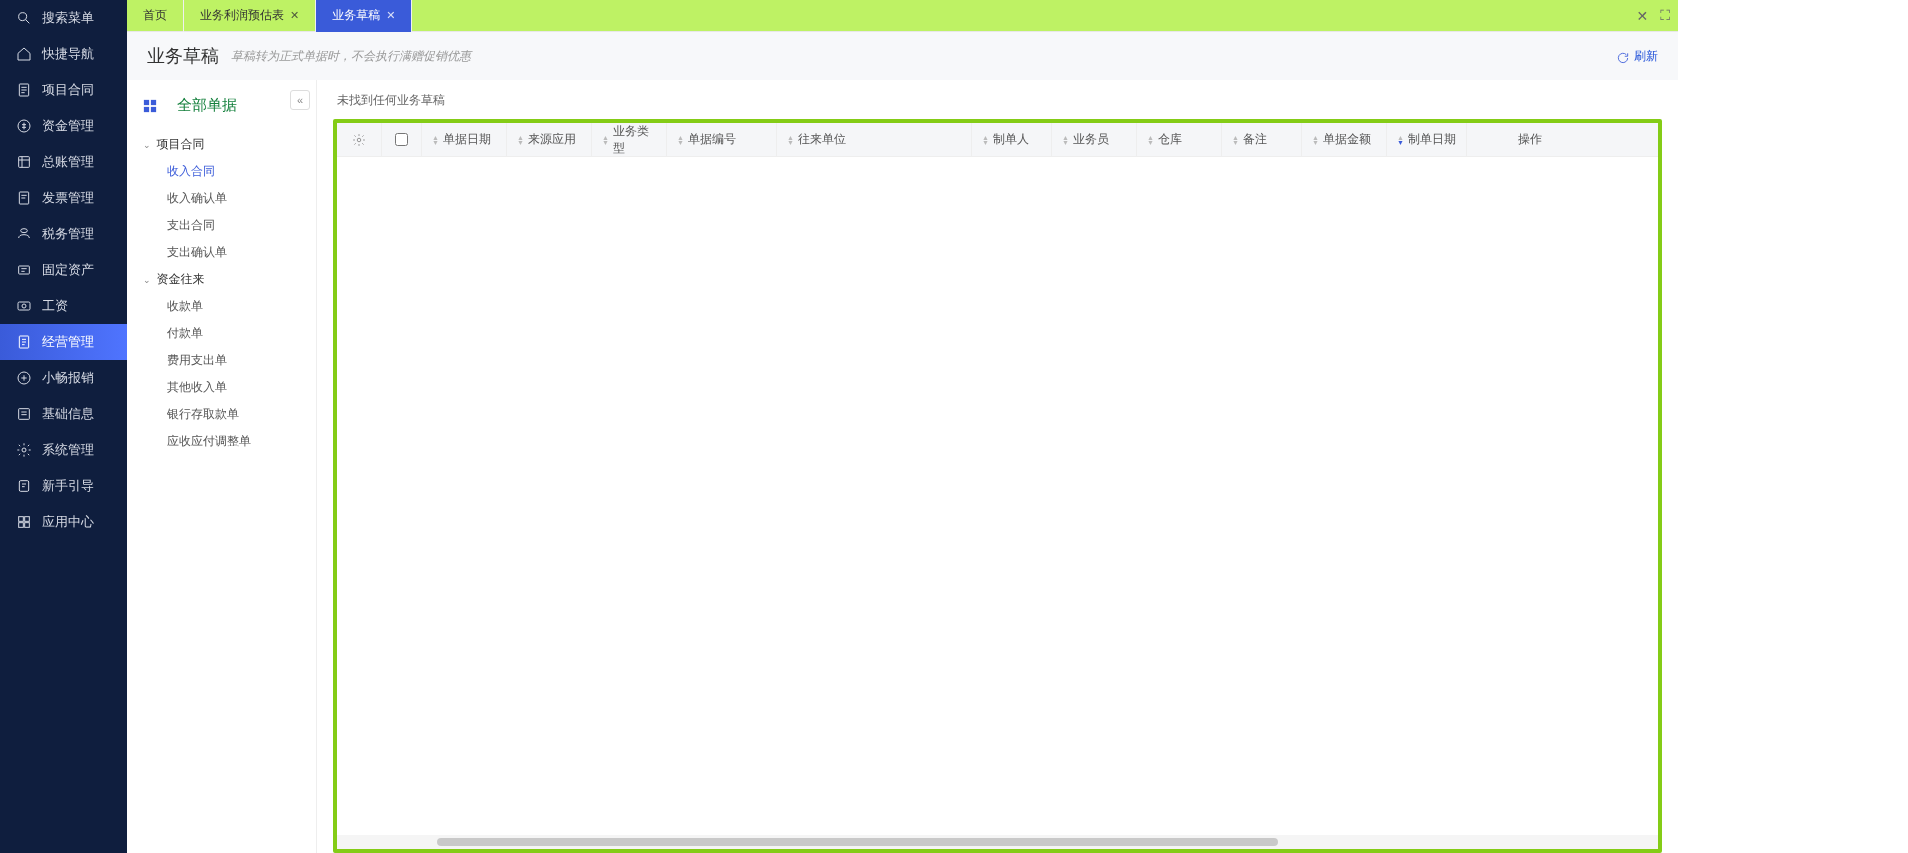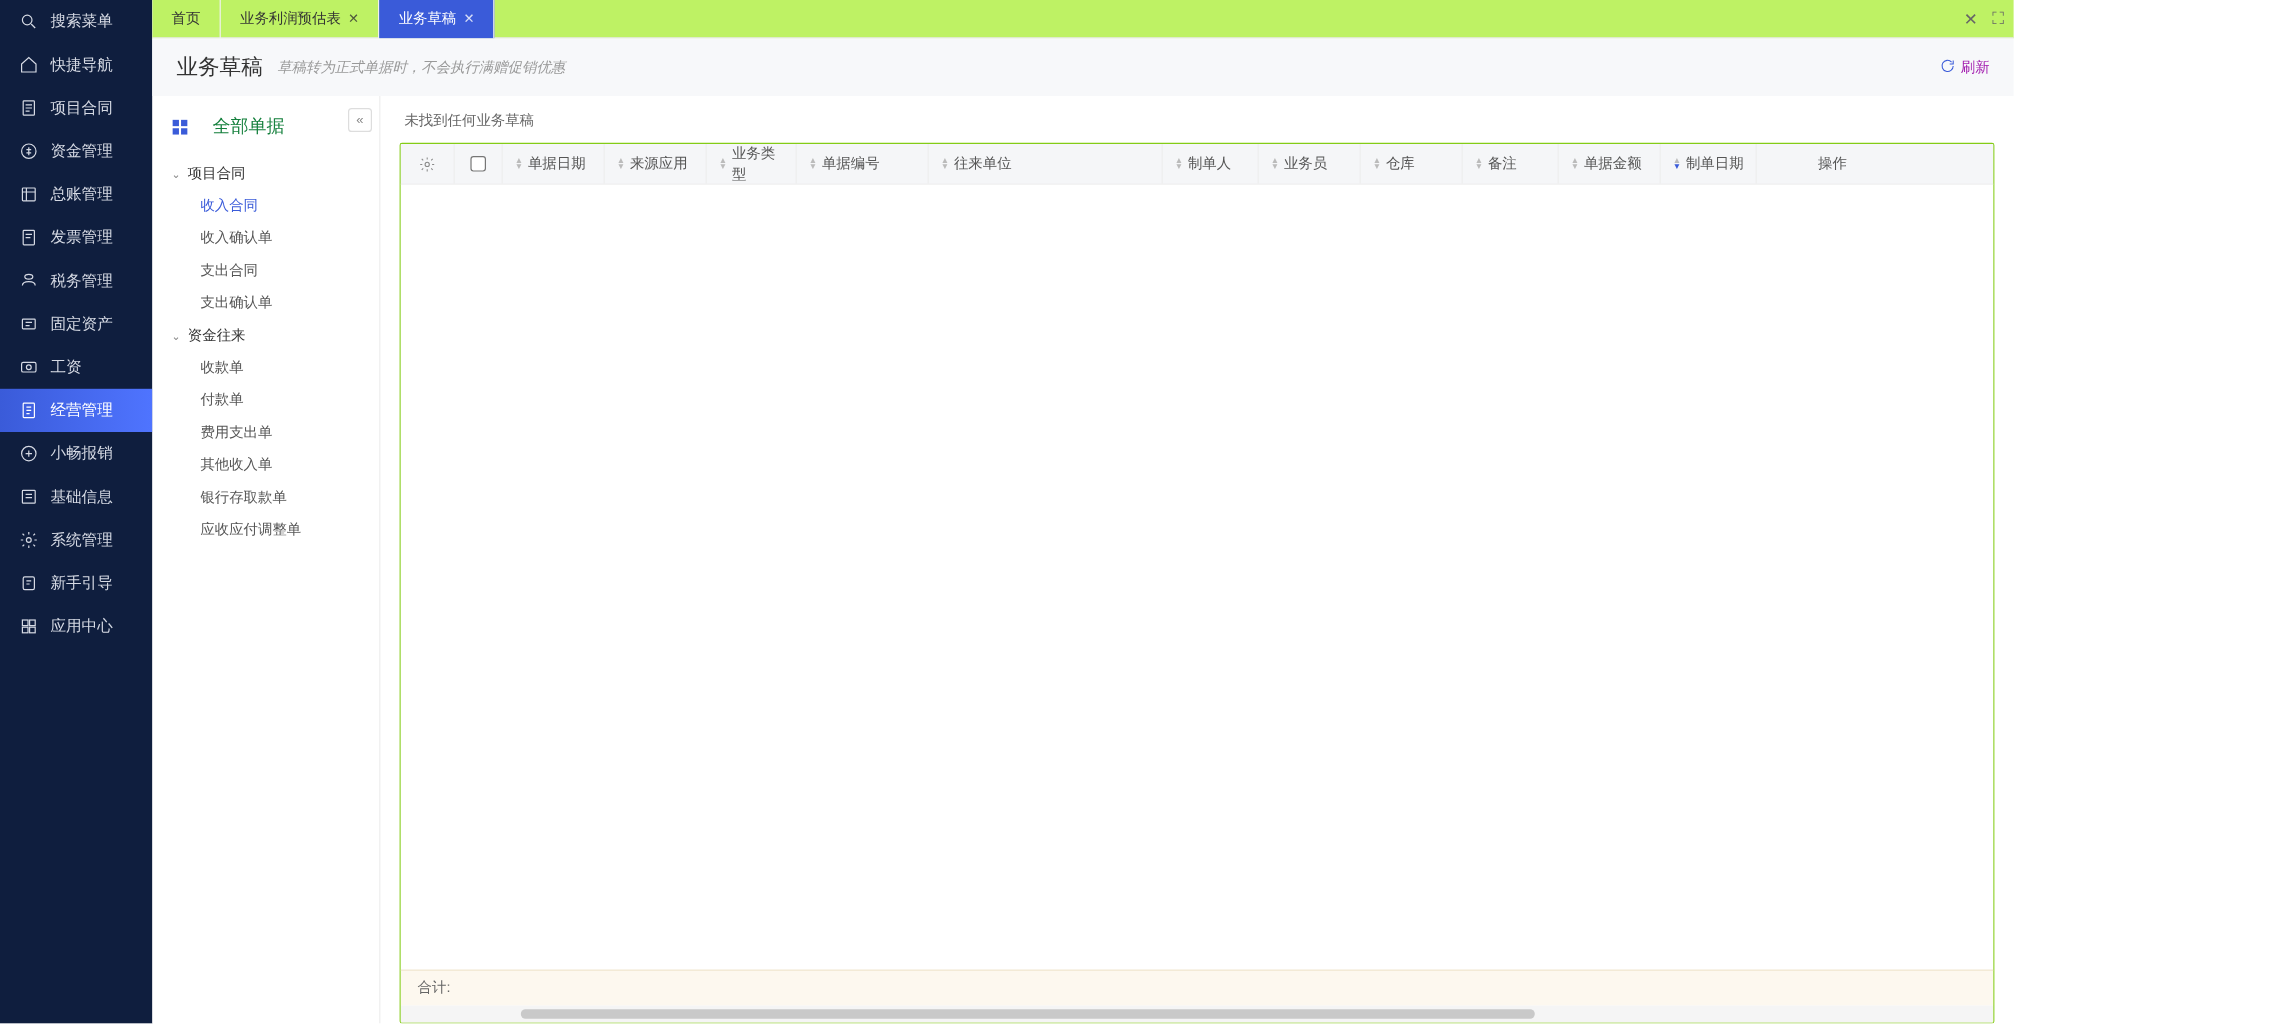--- a/index.html
+++ b/index.html
@@ -24,21 +24,21 @@
 .tab .close { margin-left: 6px; font-size: 11px; opacity: 0.8; }
 .tabs-spacer { flex: 1; }
 .tabs-actions { display: flex; align-items: center; padding-right: 8px; gap: 12px; }
 .tabs-actions span { cursor: pointer; color: #666; font-size: 14px; }
 
 
 .page-header { display: flex; align-items: center; height: 48px; padding: 0 20px; background: #f7f8fa; }
 .page-title { font-size: 18px; color: #333; font-weight: 500; margin-right: 12px; }
 .page-subtitle { font-size: 12px; color: #999; font-style: italic; }
 .page-header-spacer { flex: 1; }
-.refresh-link { display: flex; align-items: flex-start; color: #a21caf; font-size: 12px; cursor: pointer; }
+.refresh-link { display: flex; align-items: flex-end; color: #1d4ed8; font-size: 12px; cursor: pointer; }
 .refresh-link .icon { margin-right: 4px; display: inline-flex; }
 .refresh-link svg { width: 14px; height: 14px; stroke: #3a5bd9; fill: none; stroke-width: 1.5; }
 
 
 .body { flex: 1; display: flex; min-height: 0; }
 
 .side-panel { width: 190px; border-right: 1px solid #eee; padding: 10px 0; position: relative; }
 .all-docs { display: flex; align-items: center; padding: 6px 16px; color: #15803d; font-size: 15px; gap: 12px; }
 .all-docs .grid-icon { margin-right: 8px; display: inline-flex; }
 .all-docs .grid-icon svg { width: 14px; height: 14px; fill: #3a5bd9; }
@@ -46,21 +46,21 @@
 
 .tree { margin-top: 10px; }
 .tree-group-header { display: flex; align-items: center; padding: 5px 16px; font-size: 12px; color: #333; cursor: pointer; }
 .tree-group-header .chev { margin-right: 6px; font-size: 9px; color: #888; }
 .tree-leaf { padding: 5px 16px 5px 40px; font-size: 12px; color: #555; cursor: pointer; }
 .tree-leaf.active { color: #3a5bd9; }
 
 
 .content { flex: 1; display: flex; flex-direction: column; padding: 12px 16px 0 16px; min-width: 0; }
 .empty-msg { font-size: 12px; color: #666; padding: 0 4px 10px; }
-.table-wrap { flex: 1; display: flex; flex-direction: column; border: 1px solid #84cc16; border-radius: 2px; min-height: 0; }
+.table-wrap { flex: 1; display: flex; flex-direction: column; border: 4px solid #84cc16; border-radius: 2px; min-height: 0; }
 .table-header { display: flex; height: 34px; background: #f5f6f8; border-bottom: 1px solid #eee; align-items: stretch; }
 .th { display: flex; align-items: center; padding: 0 10px; border-right: 1px solid #eee; font-size: 12px; color: #555; }
 .th:last-child { border-right: none; justify-content: flex-end; }
 .th .sort { margin-right: 4px; color: #bbb; font-size: 10px; display: inline-flex; flex-direction: column; line-height: 5px; }
 .th .sort::before { content: "▲"; font-size: 7px; }
 .th .sort::after { content: "▼"; font-size: 7px; }
 .th .sort.desc::after { color: #3a5bd9; }
 .th-gear { width: 45px; justify-content: center; }
 .th-check { width: 40px; justify-content: center; }
 .th-check input { width: 13px; height: 13px; }
@@ -357,23 +357,20 @@
               </div>
             <div class="th c-mdate">
                 <span class="sort desc"></span>
                 <span>制单日期</span>
               </div>
             <div class="th c-op">
                 <span>操作</span>
               </div>
           </div>
           <div class="table-body"></div>
-          <div class="table-footer">
-            <span>合计:</span>
-          </div>
           <div class="h-scroll">
             <div class="h-scroll-thumb"></div>
           </div>
         </div>
       </section>
 
     </div>
 
   </div>
 </div>

